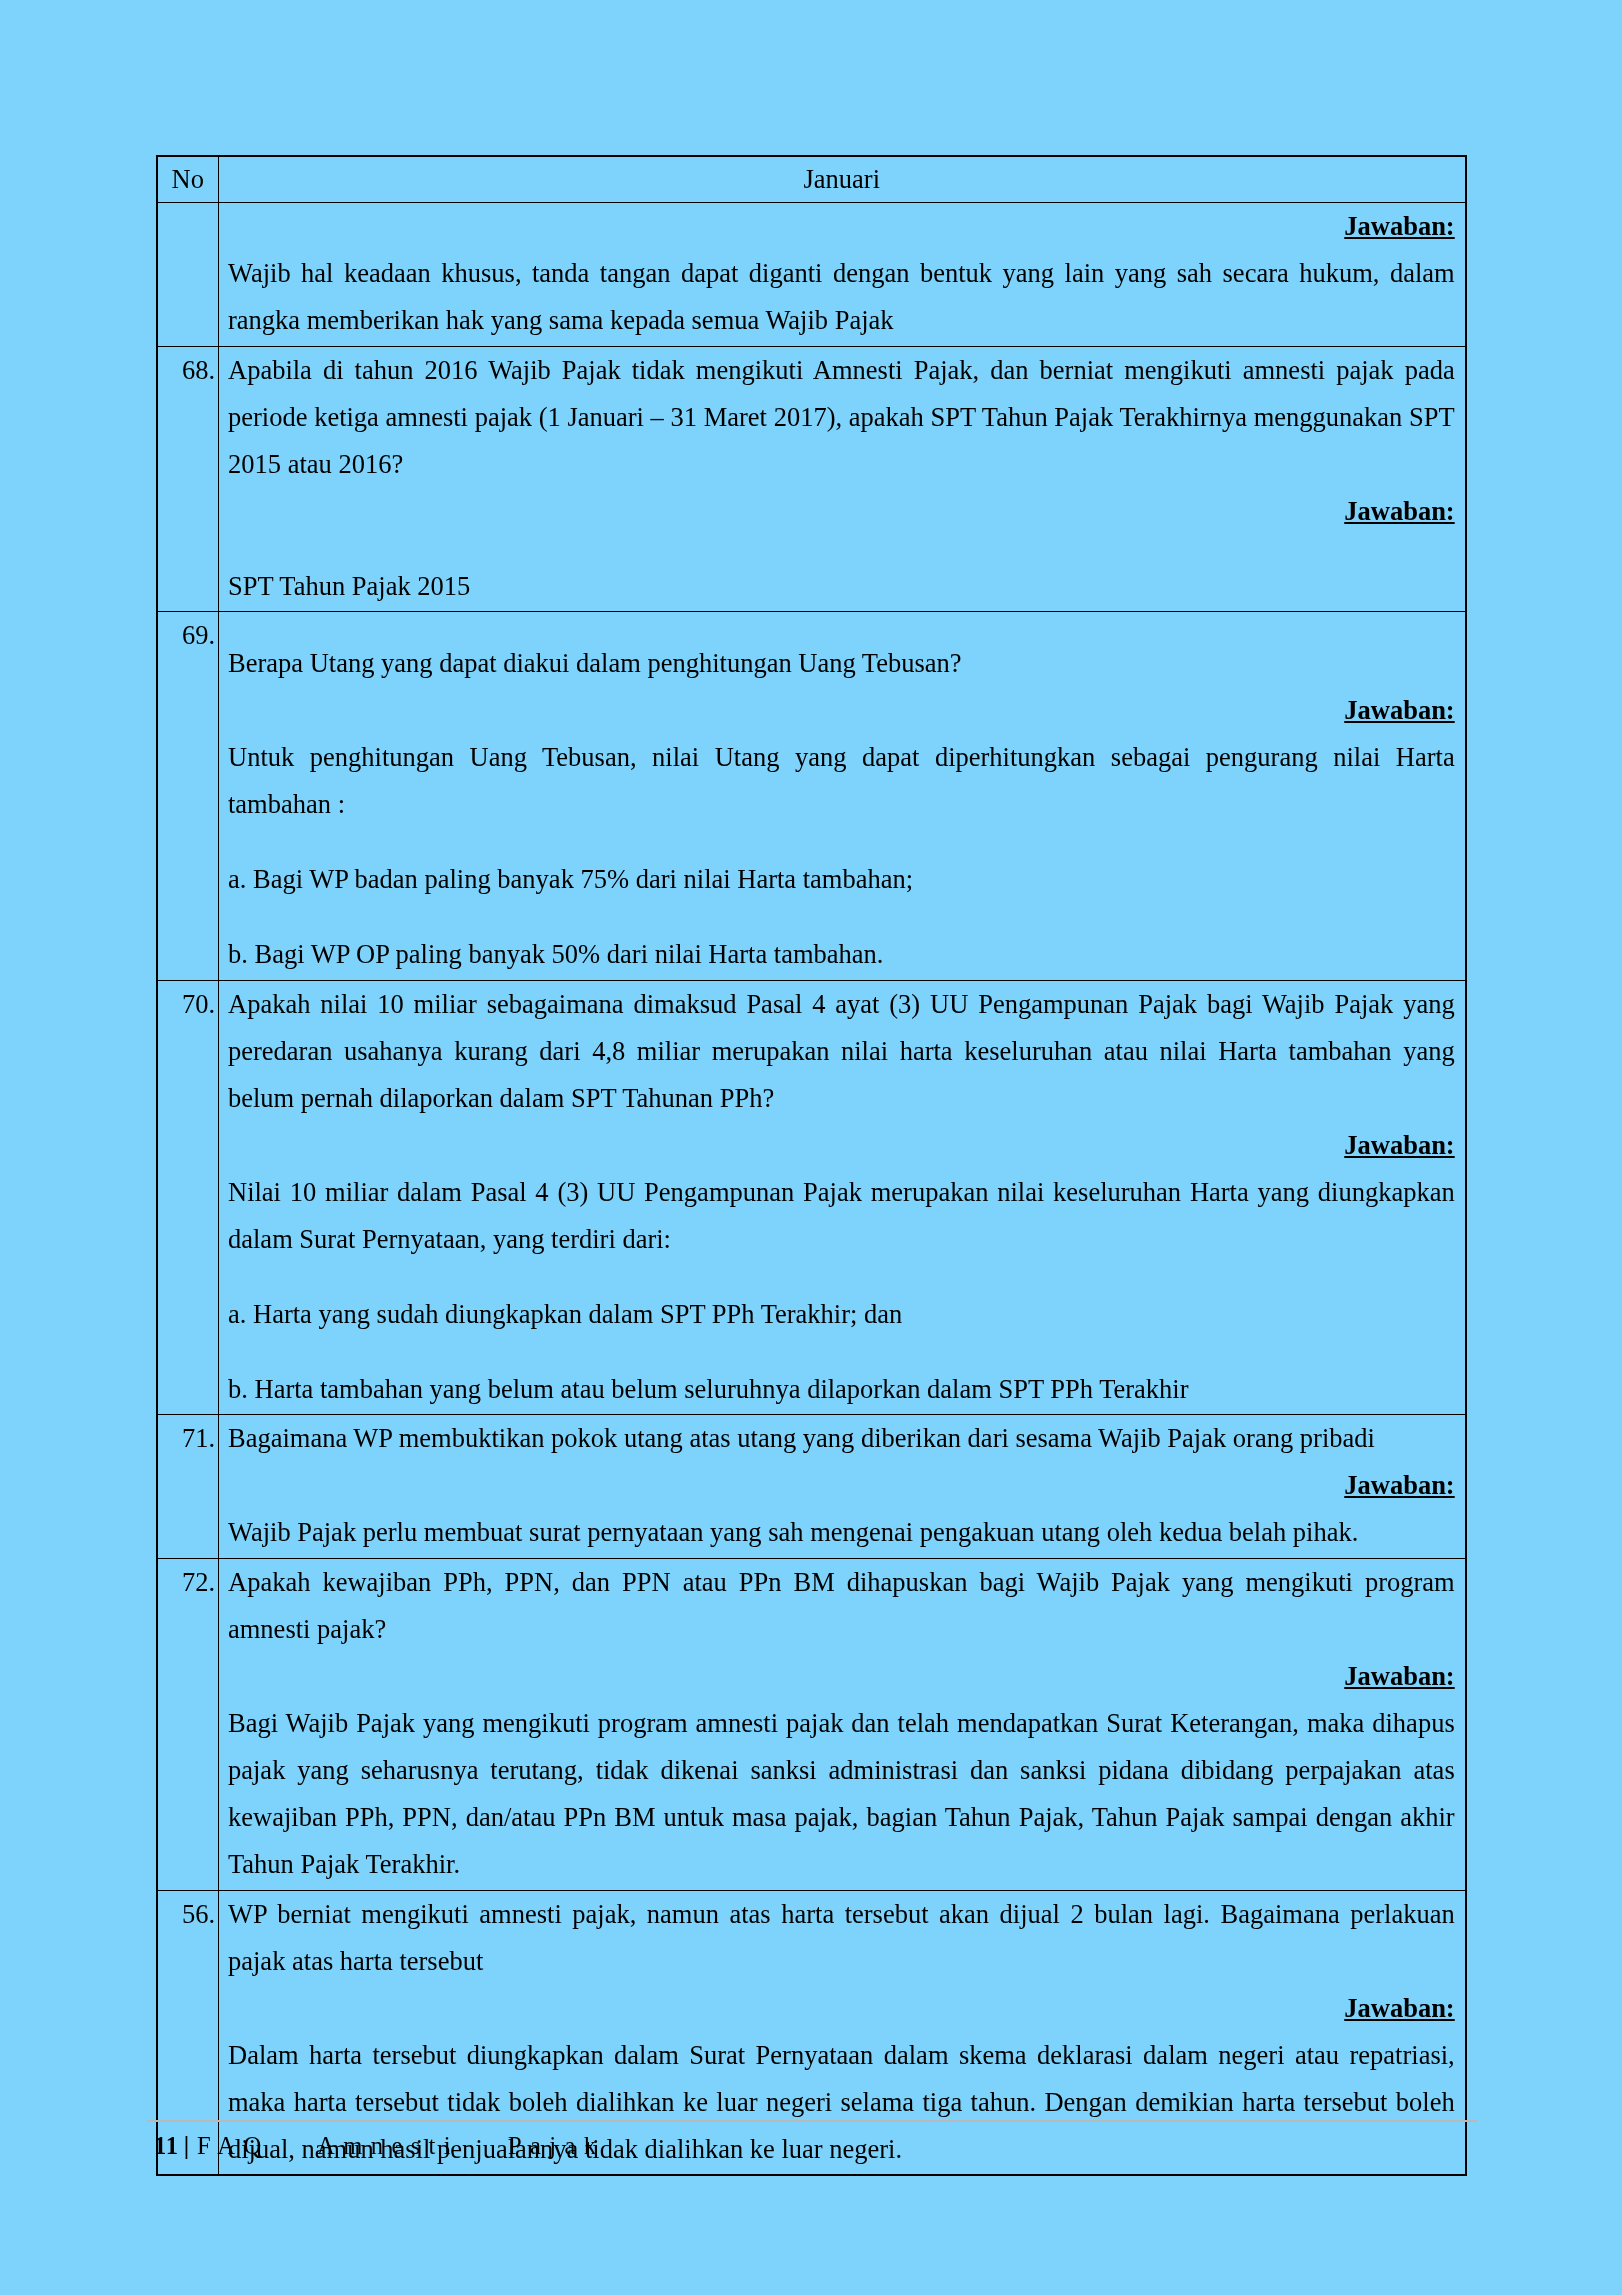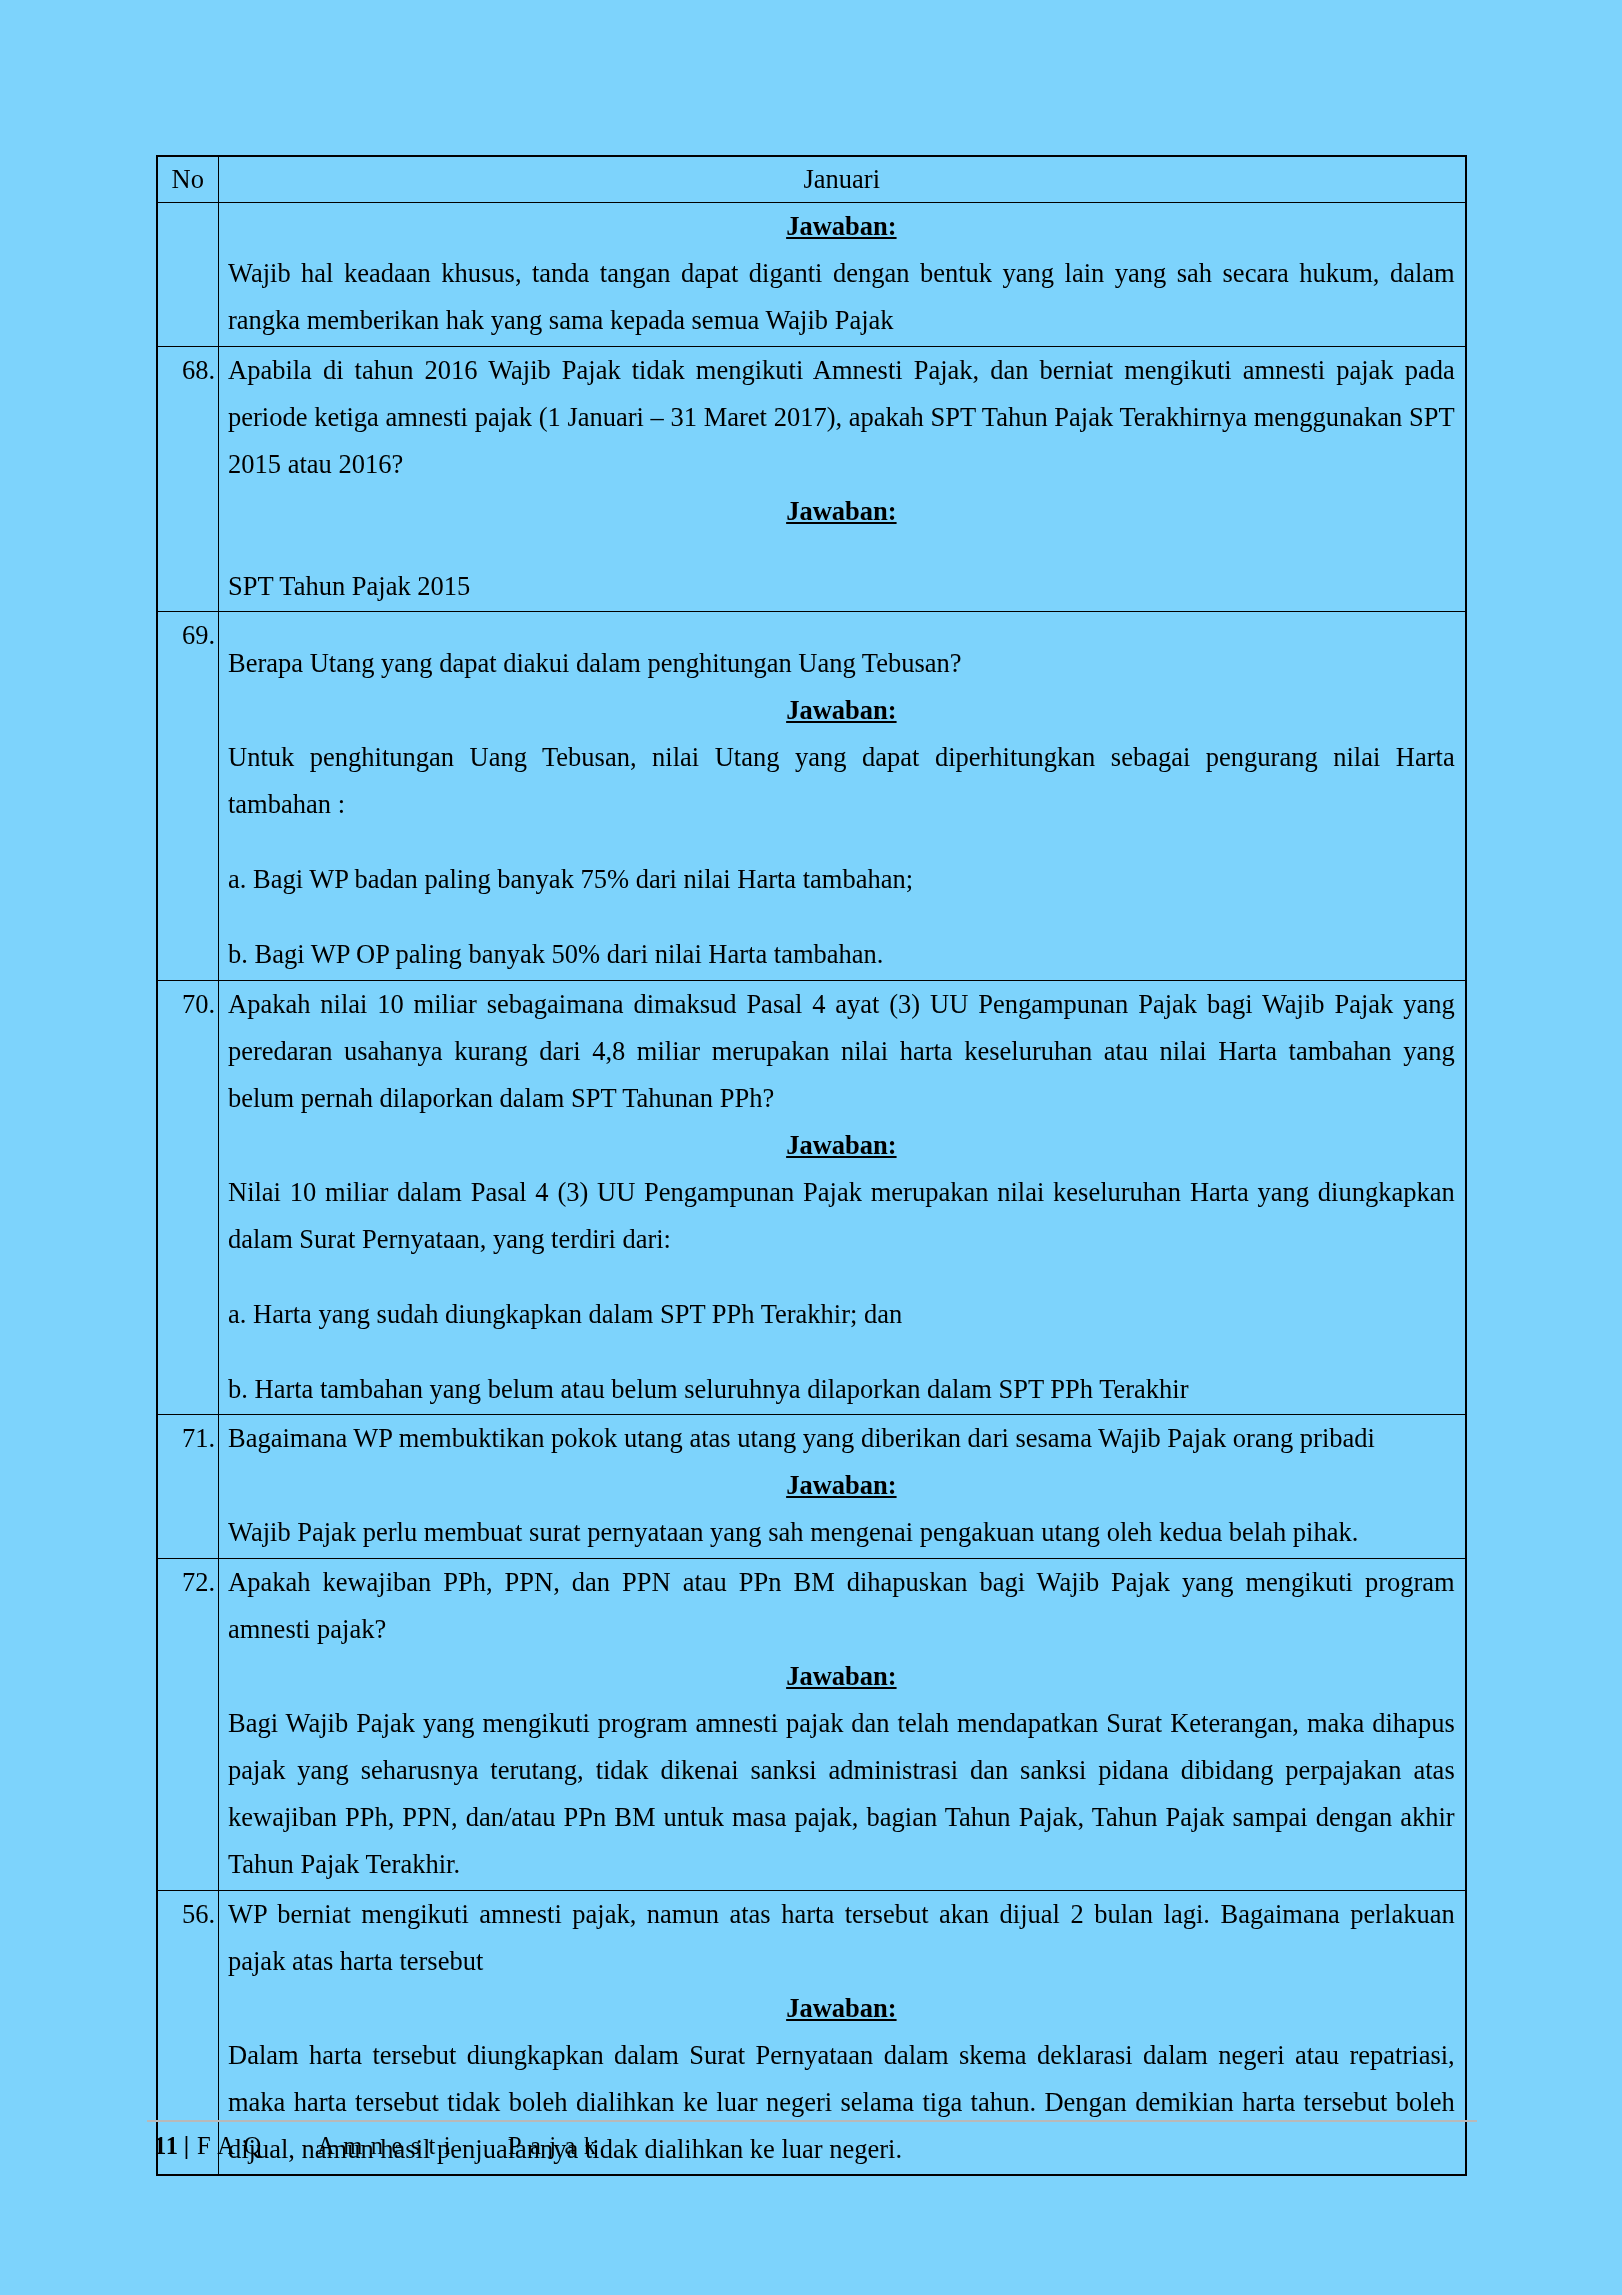--- a/index.html
+++ b/index.html
@@ -46,21 +46,21 @@
     padding: 0 10.3px 1.6px 9.5px;
     font-size: 26.5px;
     line-height: 47px;
   }
   p.block {
     margin: 0;
     text-align: justify;
   }
   p.block.plain { text-align: left; margin-top: 28px; }
   p.block.label {
-    text-align: center;
+    text-align: right;
     font-weight: bold;
     text-decoration: underline;
   }
   .footer-rule {
     position: absolute;
     left: 147px;
     top: 2120px;
     width: 1330px;
     height: 1.6px;
     background: #b9b9b9;

